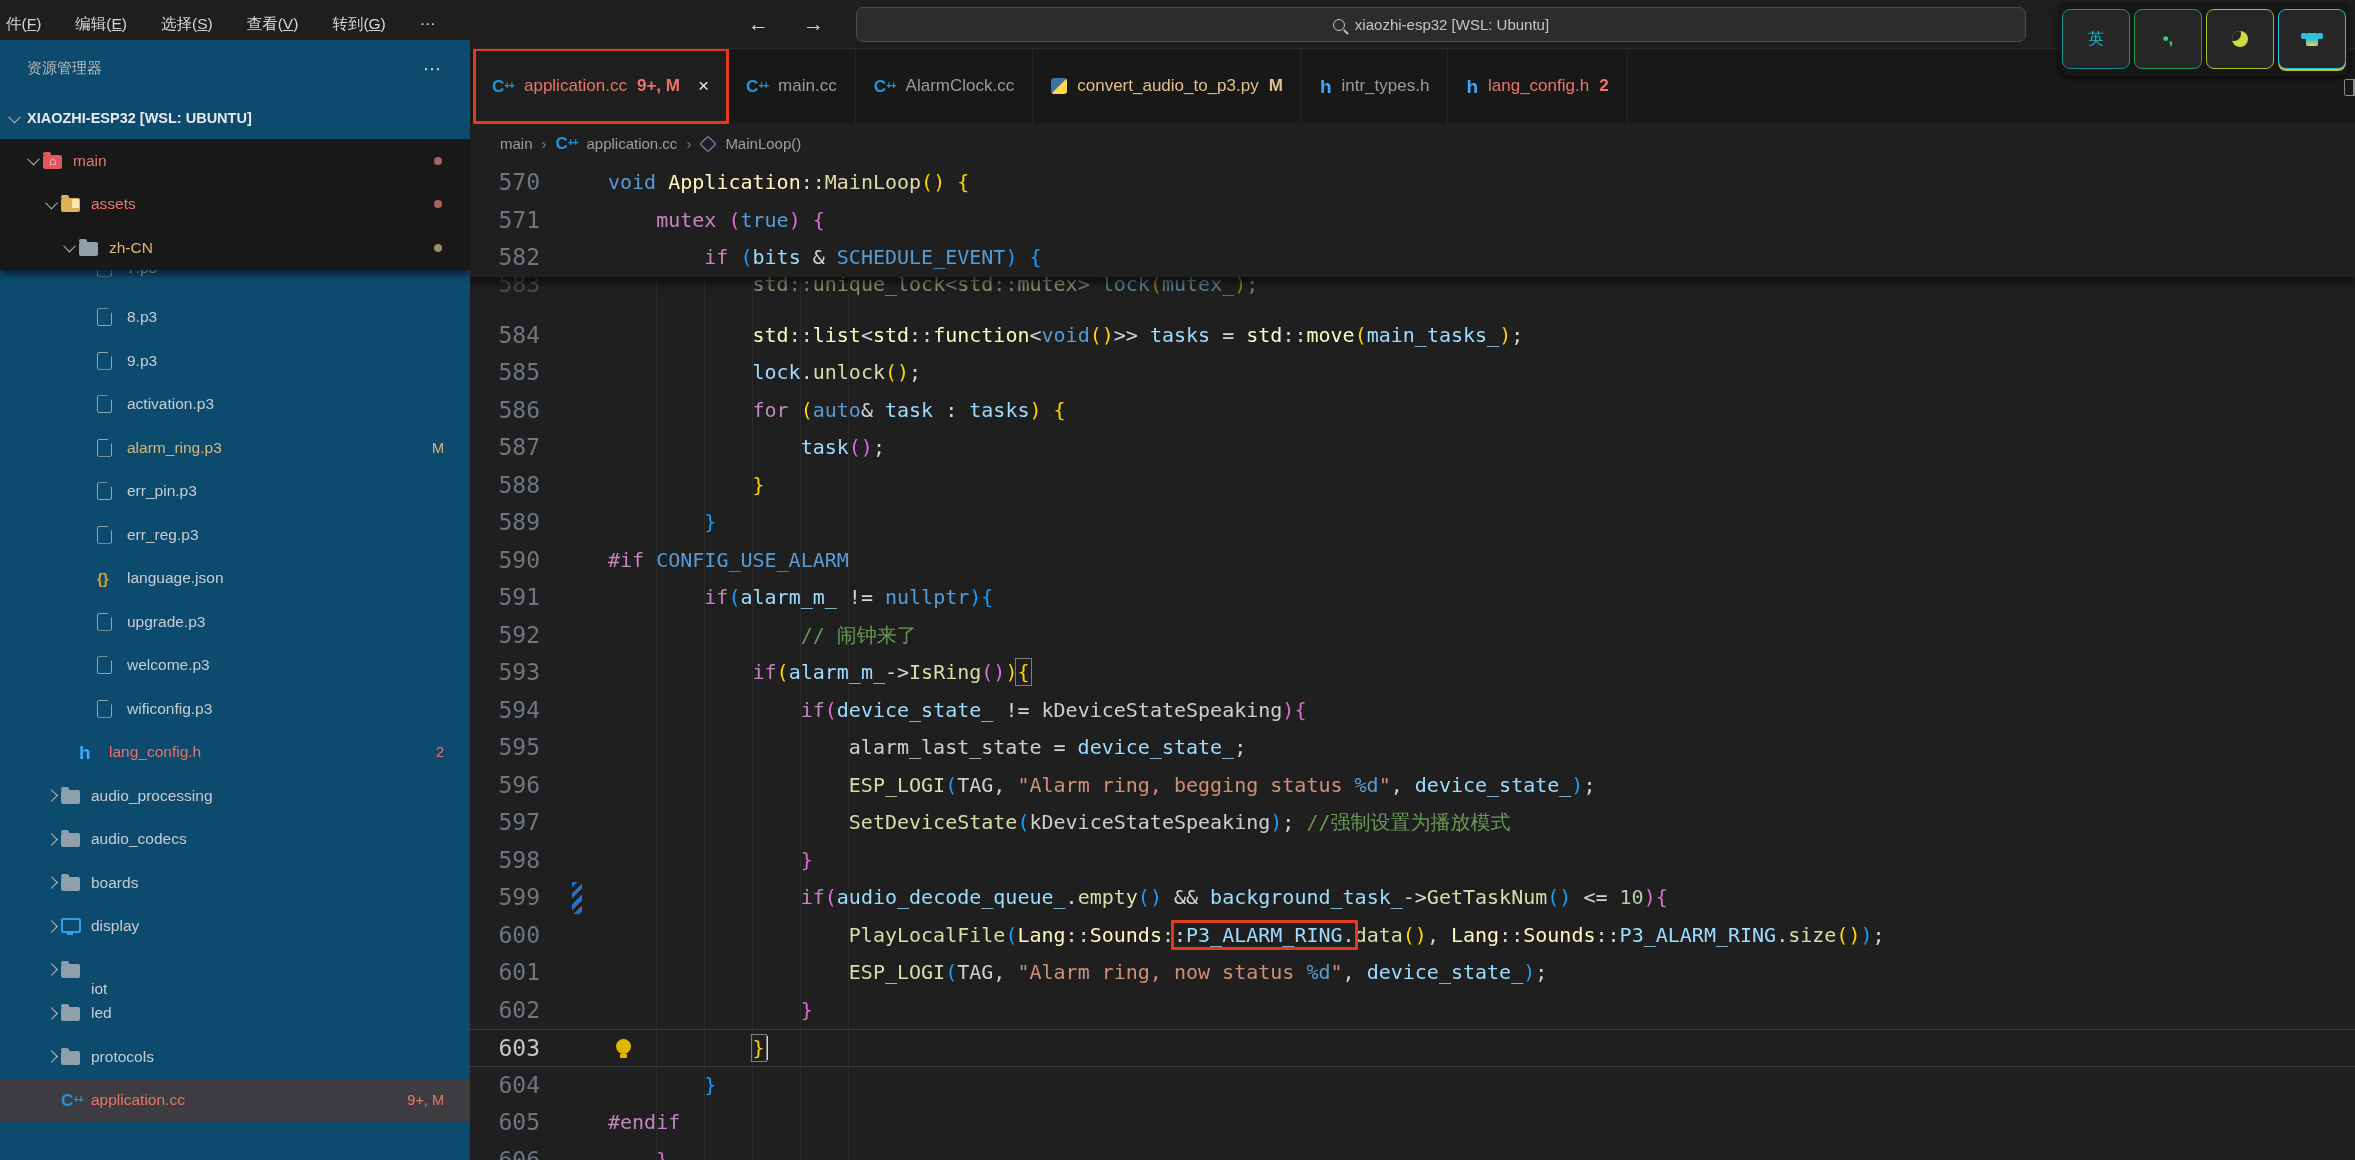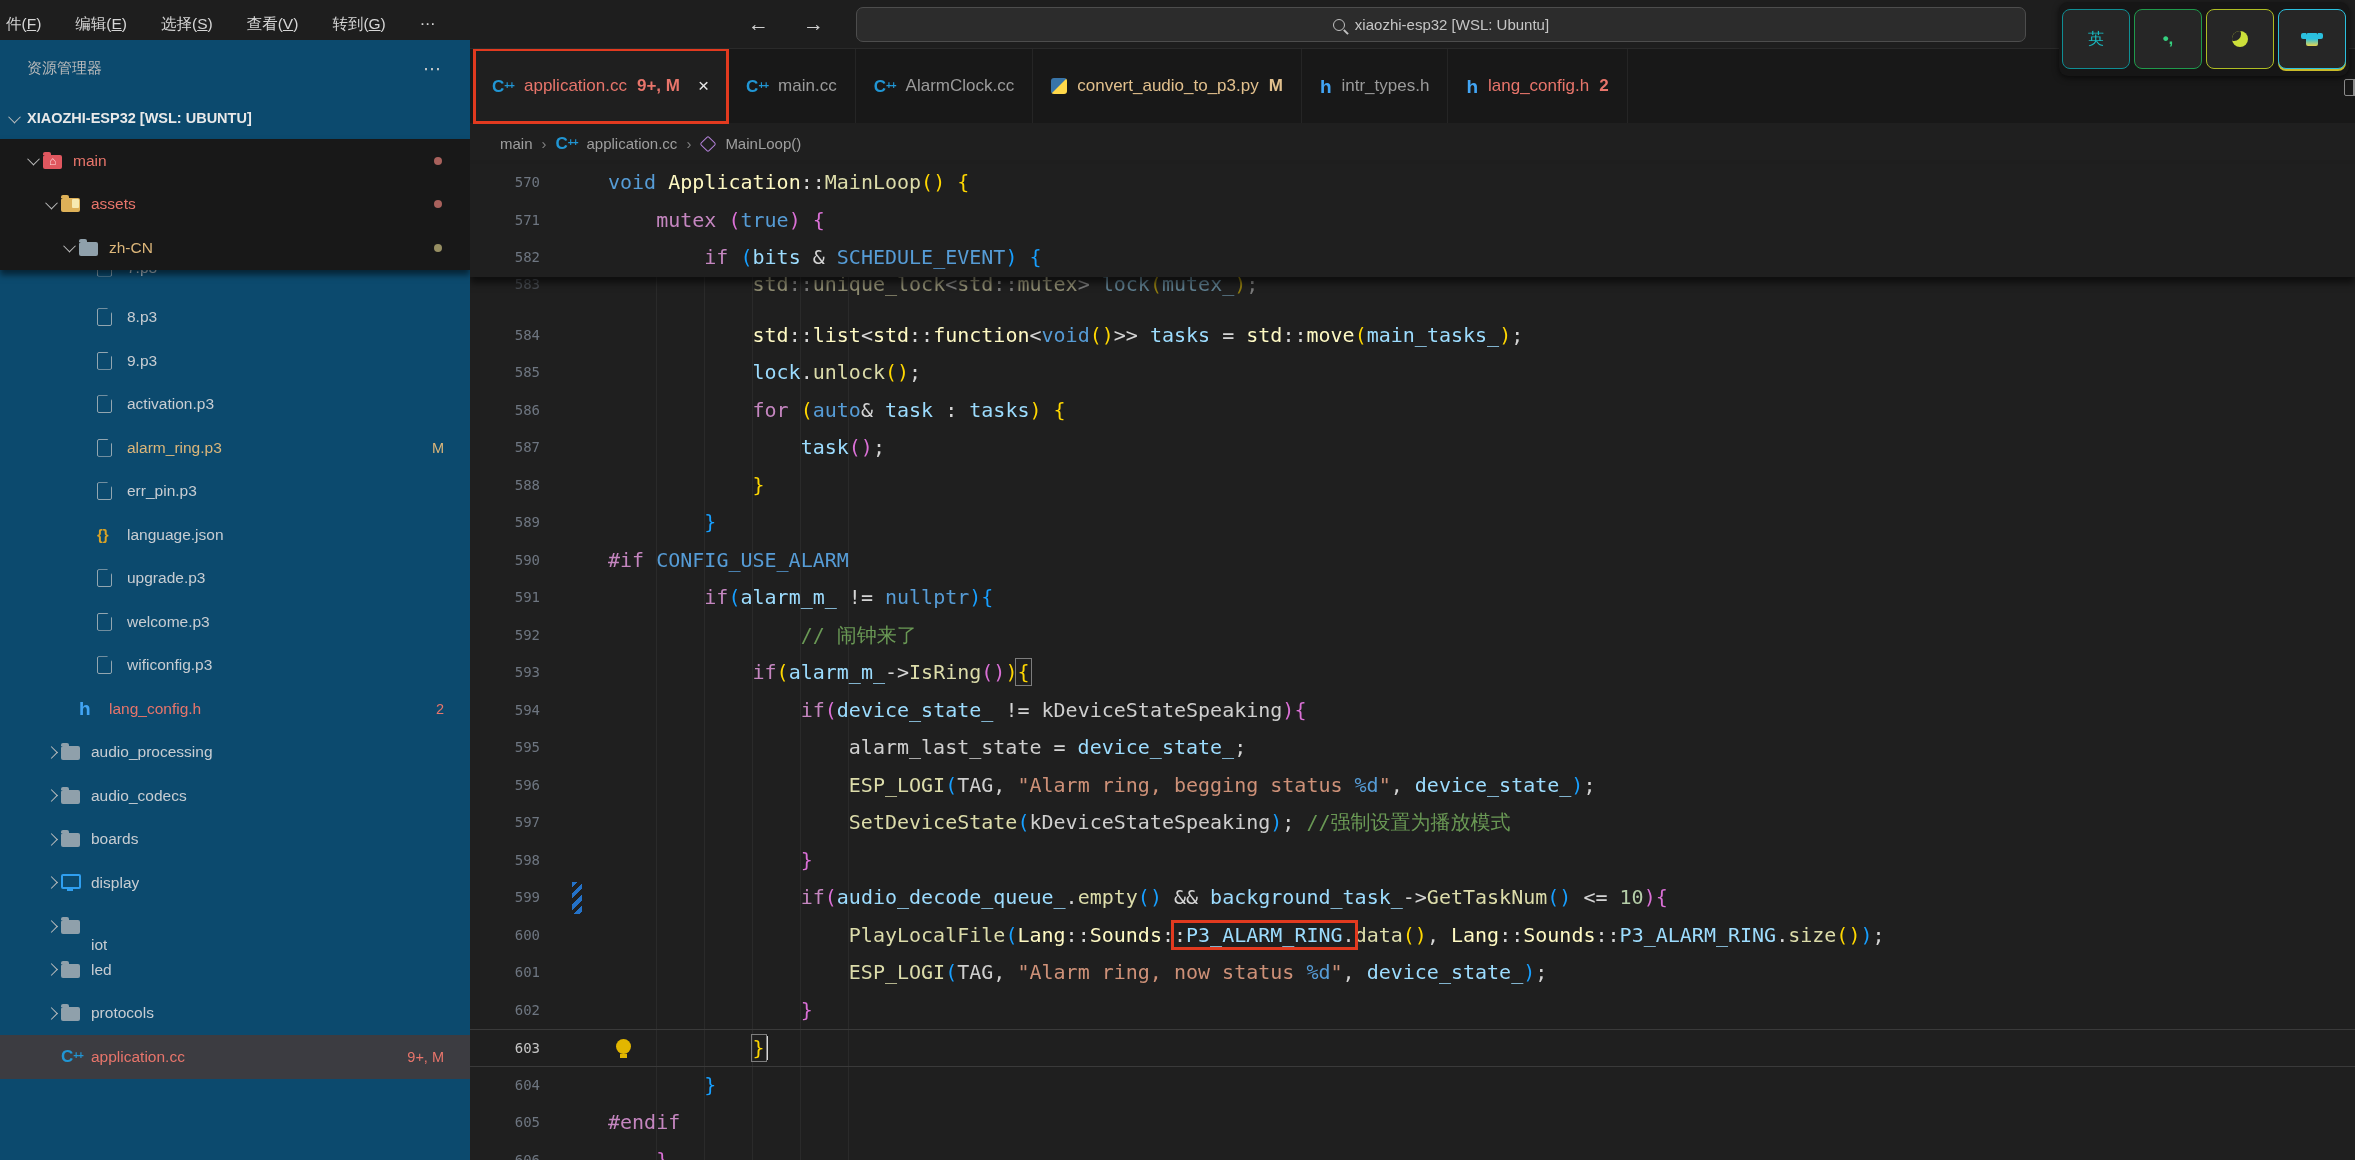--- a/index.html
+++ b/index.html
@@ -89,21 +89,21 @@
   #tab-overflow::after{content:"";position:absolute;left:8px;top:0;bottom:0;width:1.6px;background:#8a8a8a;}
   #breadcrumb{height:41px;display:flex;align-items:center;gap:9px;padding-left:30px;font-size:15px;color:#9f9f9f;}
   .bc-sep{font-size:15px;color:#808080;}
   .meth{width:10px;height:10px;border:1.6px solid #b180d7;border-radius:2px;transform:rotate(45deg);margin:0 2px;}
   
   #codeblock{position:relative;font-family:"DejaVu Sans Mono","Liberation Mono",monospace;font-size:20px;}
   #guides{position:absolute;left:0;top:112px;bottom:0;right:0;pointer-events:none;}
   .guide{position:absolute;top:0;bottom:0;width:1px;background:#2a2a2a;}
   .crow{height:37.5px;line-height:37.5px;display:flex;white-space:pre;position:relative;}
   .crow .ln{width:100px;box-sizing:border-box;padding-right:30px;text-align:right;color:#6e7681;
-            font-size:14px;flex:0 0 auto;}
+            font-size:23px;flex:0 0 auto;}
   .crow .gmark{width:22px;flex:0 0 auto;position:relative;}
   .crow .ctext{padding-left:16px;}
   .crow.current{border-top:1px solid #3a3a3a;border-bottom:1px solid #3a3a3a;box-sizing:border-box;}
   .crow.current .ln{color:#c6c6c6;}
   #sticky{position:relative;z-index:4;background:#1f1f1f;box-shadow:0 6px 7px rgba(0,0,0,.55);}
   .crow.obscured{height:40px;overflow:hidden;opacity:.5;}
   .crow.obscured .obsinner{display:flex;transform:translateY(-11px);width:100%;}
   .gitmod{position:absolute;left:2px;top:3px;bottom:3px;width:10px;
           background:repeating-linear-gradient(135deg,#2472c8 0 4px,rgba(0,0,0,0) 4px 8px);}
   .bulb{position:absolute;left:146px;top:9px;width:15px;height:15px;border-radius:50%;background:#e2b600;}
@@ -248,20 +248,28 @@
           <span class="tlabel" style="color: rgb(220, 182, 122);">alarm_ring.p3</span>
           <span class="tbadge" style="color: rgb(220, 182, 122);">M</span>
         </div>
         <div class="trow">
           <span style="flex: 0 0 auto; width: 77px;"></span>
           <span class="chevslot"></span>
           <span class="iconslot">
             <span class="ficon"></span>
           </span>
           <span class="tlabel" style="color: rgb(200, 205, 210);">err_pin.p3</span>
+        </div>
+        <div class="trow">
+          <span style="flex: 0 0 auto; width: 77px;"></span>
+          <span class="chevslot"></span>
+          <span class="iconslot">
+            <span class="ficon"></span>
+          </span>
+          <span class="tlabel" style="color: rgb(200, 205, 210);">err_reg.p3</span>
         </div>
         <div class="trow">
           <span style="flex: 0 0 auto; width: 77px;"></span>
           <span class="chevslot"></span>
           <span class="iconslot">
             <span class="ic-json">{}</span>
           </span>
           <span class="tlabel" style="color: rgb(200, 205, 210);">language.json</span>
         </div>
         <div class="trow">

